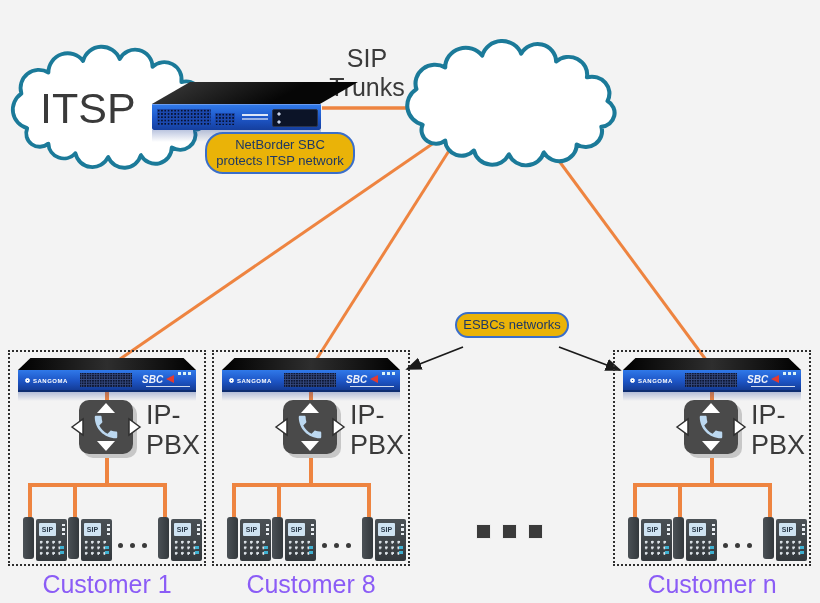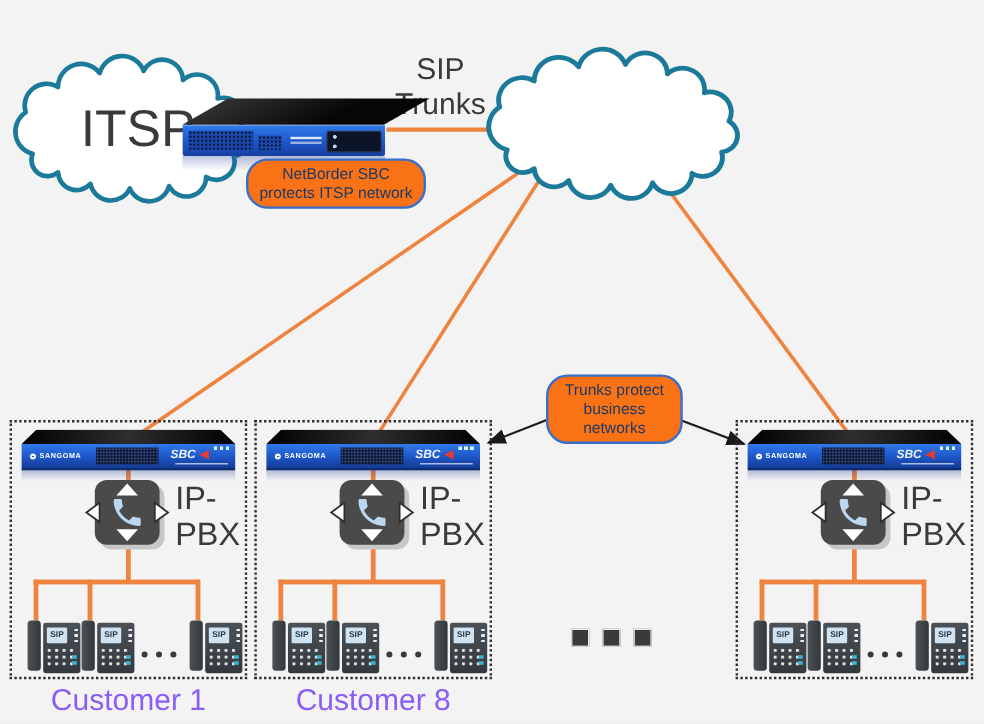--- a/index.html
+++ b/index.html
@@ -6,30 +6,30 @@
   body{font-family:"Liberation Sans", sans-serif; background:#e9e9e9;}
   .stage{position:relative;width:820px;height:603px;background:#f3f3f3;overflow:hidden;}
 
   
   .lines-svg{position:absolute;left:0;top:0;width:820px;height:603px;z-index:1;}
 
   
   .cloud-svg{position:absolute;z-index:2;overflow:visible;}
   .cloud-itsp{left:6px;top:36px;width:212px;height:146px;}
   .cloud-internet{left:400px;top:30px;width:226px;height:150px;}
-  .cloud-label{position:absolute;z-index:3;color:#3a3a3a;text-align:center;}
+  .cloud-label{position:absolute;z-index:3;color:#3a3a3a;text-align:left;}
   .label-itsp{left:40px;top:84px;width:150px;font-size:43px;}
   .label-internet{left:432px;top:84px;width:164px;font-size:35px;}
 
   
   .sip-trunks{position:absolute;left:312px;top:44px;width:110px;z-index:3;
     text-align:center;font-size:25px;line-height:29px;color:#3a3a3a;}
 
   
-  .note{position:absolute;z-index:4;background:#f97316;border:2px solid #3a6ec9;border-radius:18px;
+  .note{position:absolute;z-index:4;background:#eab308;border:2px solid #3a6ec9;border-radius:18px;
     color:#1f3864;font-size:13px;line-height:16px;text-align:center;padding:3px 6px;box-sizing:border-box;}
   .note-netborder{left:205px;top:132px;width:150px;}
   .note-esbc{left:455px;top:312px;width:114px;}
 
   
   .nb-device{position:absolute;left:152px;top:82px;width:210px;height:62px;z-index:3;}
   .nb-top{position:absolute;left:38px;top:0;width:168px;height:22px;
     background:linear-gradient(100deg,#303030,#060606 70%);transform:skewX(-60deg);transform-origin:0 0;}
   .nb-front{position:absolute;left:0;top:22px;width:169px;height:25px;
     background:linear-gradient(180deg,#3079e9 0%,#1d55c6 55%,#153f9e 100%);
@@ -156,22 +156,21 @@
     </div>
     <div class="nb-reflect"></div>
   </div>
 
   <div class="note note-netborder">
     <div>NetBorder SBC</div>
     <div>protects ITSP network</div>
   </div>
 
   <div class="note note-esbc">
-    <div>Trunks protect</div>
-    <div>business networks</div>
+    <div>ESBCs networks</div>
   </div>
 
   <div class="customer cust-1">
     <div class="customer-box"></div>
     <div class="conn conn-feed"></div>
     <div class="conn conn-bar"></div>
     <div class="conn conn-d1"></div>
     <div class="conn conn-d2"></div>
     <div class="conn conn-d3"></div>
 
@@ -365,15 +364,16 @@
     <div class="phone ph-3">
       <div class="ph-handset"></div>
       <div class="ph-body">
         <div class="ph-screen">SIP</div>
         <div class="ph-sidebtn"></div>
         <div class="ph-keys"></div>
         <div class="ph-accent"></div>
       </div>
     </div>
 
+    <div class="customer-label">Customer n</div>
   </div>
 
 </div>
 
 </body></html>

